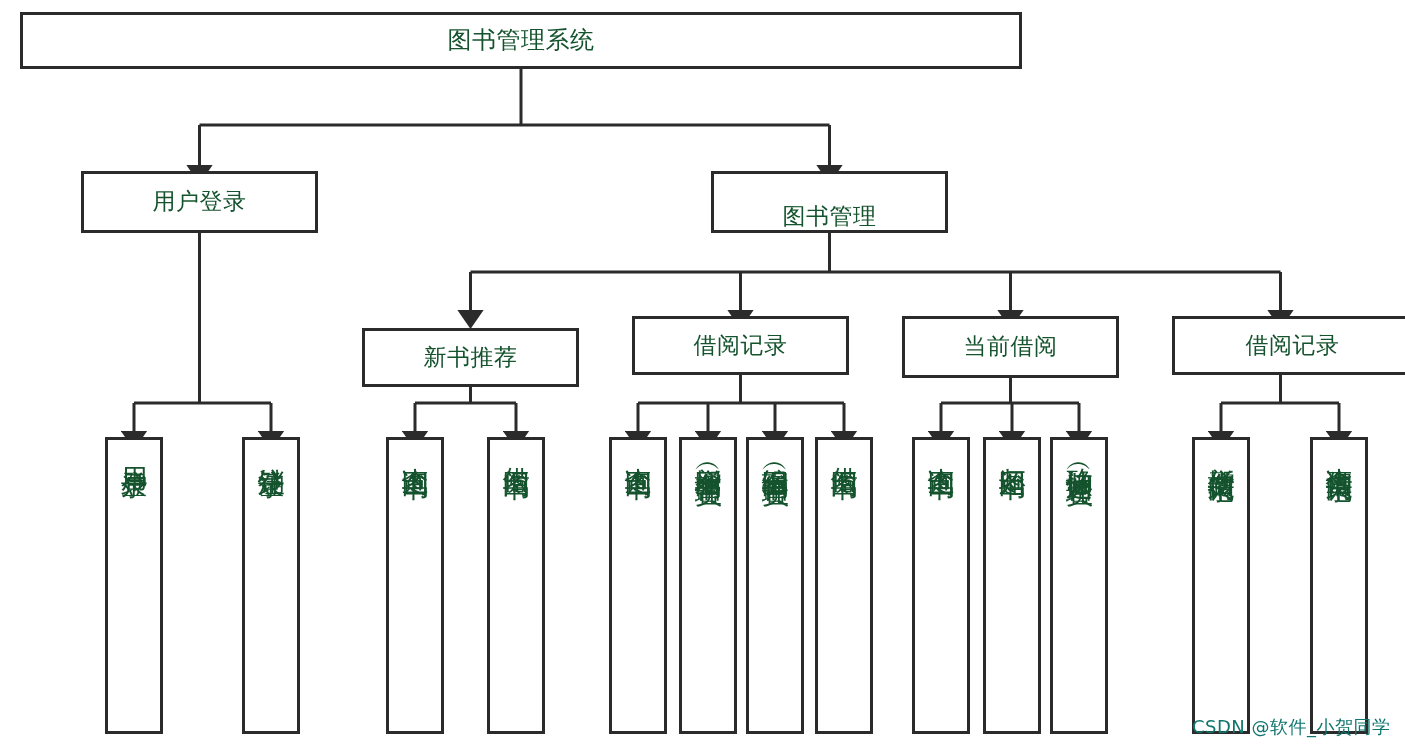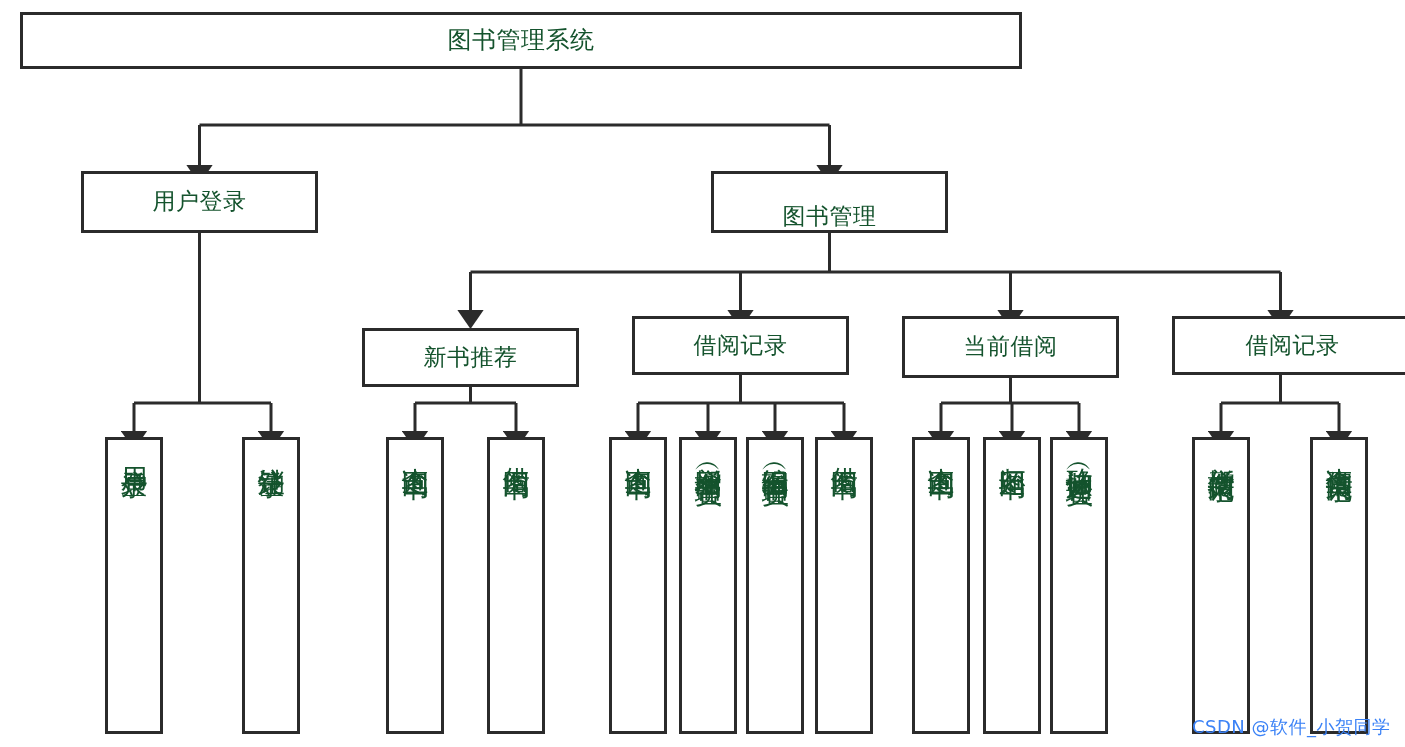--- a/index.html
+++ b/index.html
@@ -61,21 +61,21 @@
     white-space: nowrap;
   }
   .node.root .node-label {
     font-size: 24px;
   }
   .watermark {
     position: absolute;
     left: 1192px;
     top: 715px;
     font-size: 18px;
-    color: #3b82f6;
+    color: #0f766e;
     white-space: nowrap;
     letter-spacing: 0.5px;
     pointer-events: none;
   }
 </style>
 </head>
 <body>
 
 <div id="diagram-root">
   <svg id="edge-layer" viewBox="0 0 1405 747" width="1405" height="747" xmlns="http://www.w3.org/2000/svg">

